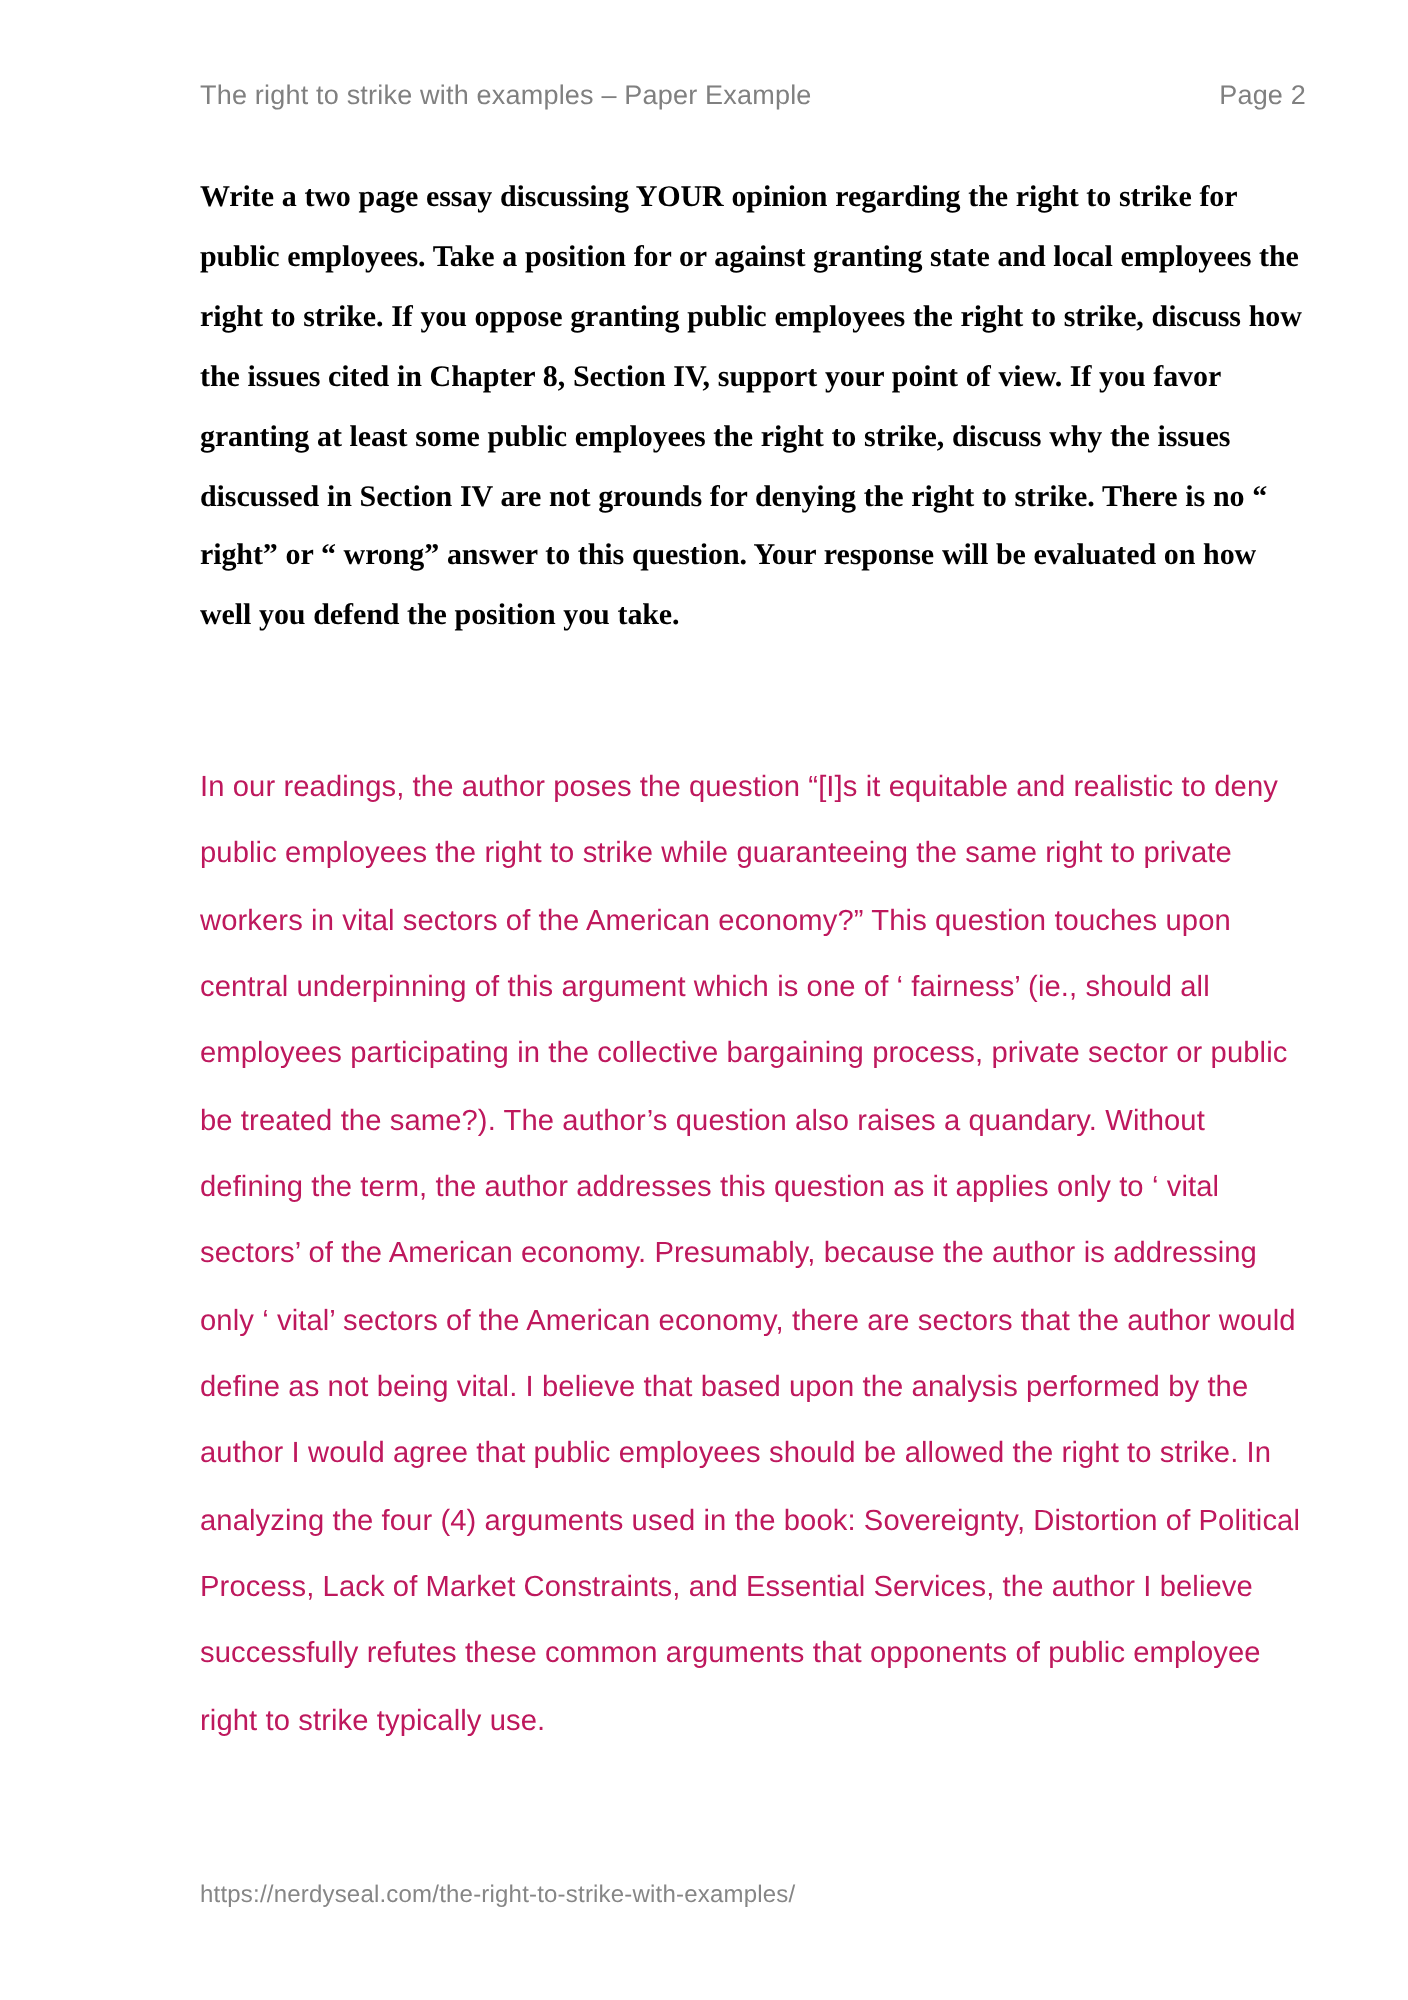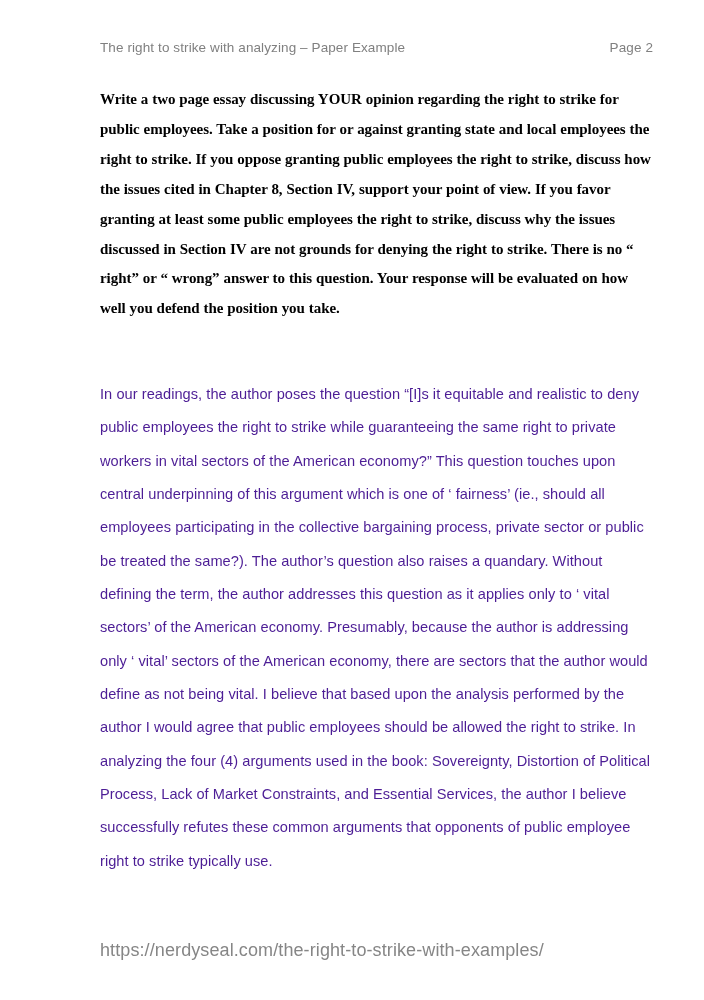--- a/index.html
+++ b/index.html
@@ -56,42 +56,42 @@
     word-spacing: 0.2px;
   }
   .essay-body {
     position: absolute;
     top: 378px;
     left: 100px;
     width: 556px;
     font-family: "Liberation Sans", sans-serif;
     font-size: 14.6px;
     line-height: 33.35px;
-    color: #4c1d95;
+    color: #be185d;
     text-align: left;
     letter-spacing: 0.05px;
   }
   .source-url {
     position: absolute;
     top: 940px;
     left: 100px;
     font-family: "Liberation Sans", sans-serif;
-    font-size: 18px;
+    font-size: 12px;
     color: #868686;
     letter-spacing: 0.1px;
     white-space: nowrap;
   }
 </style>
 </head>
 <body>
 
 <div class="page">
 
   <div class="running-head">
-    <span class="doc-title">The right to strike with analyzing – Paper Example</span>
+    <span class="doc-title">The right to strike with examples – Paper Example</span>
     <span class="page-num">Page 2</span>
   </div>
 
   <div class="prompt-heading">Write a two page essay discussing YOUR opinion regarding the right to strike for public employees. Take a position for or against granting state and local employees the right to strike. If you oppose granting public employees the right to strike, discuss how the issues cited in Chapter 8, Section IV, support your point of view. If you favor granting at least some public employees the right to strike, discuss why the issues discussed in Section IV are not grounds for denying the right to strike. There is no “ right” or “ wrong” answer to this question. Your response will be evaluated on how well you defend the position you take.</div>
 
   <div class="essay-body">In our readings, the author poses the question “[I]s it equitable and realistic to deny public employees the right to strike while guaranteeing the same right to private workers in vital sectors of the American economy?” This question touches upon central underpinning of this argument which is one of ‘ fairness’ (ie., should all employees participating in the collective bargaining process, private sector or public be treated the same?). The author’s question also raises a quandary. Without defining the term, the author addresses this question as it applies only to ‘ vital sectors’ of the American economy. Presumably, because the author is addressing only ‘ vital’ sectors of the American economy, there are sectors that the author would define as not being vital. I believe that based upon the analysis performed by the author I would agree that public employees should be allowed the right to strike. In analyzing the four (4) arguments used in the book: Sovereignty, Distortion of Political Process, Lack of Market Constraints, and Essential Services, the author I believe successfully refutes these common arguments that opponents of public employee right to strike typically use.</div>
 
   <div class="source-url">https://nerdyseal.com/the-right-to-strike-with-examples/</div>
 
 </div>

